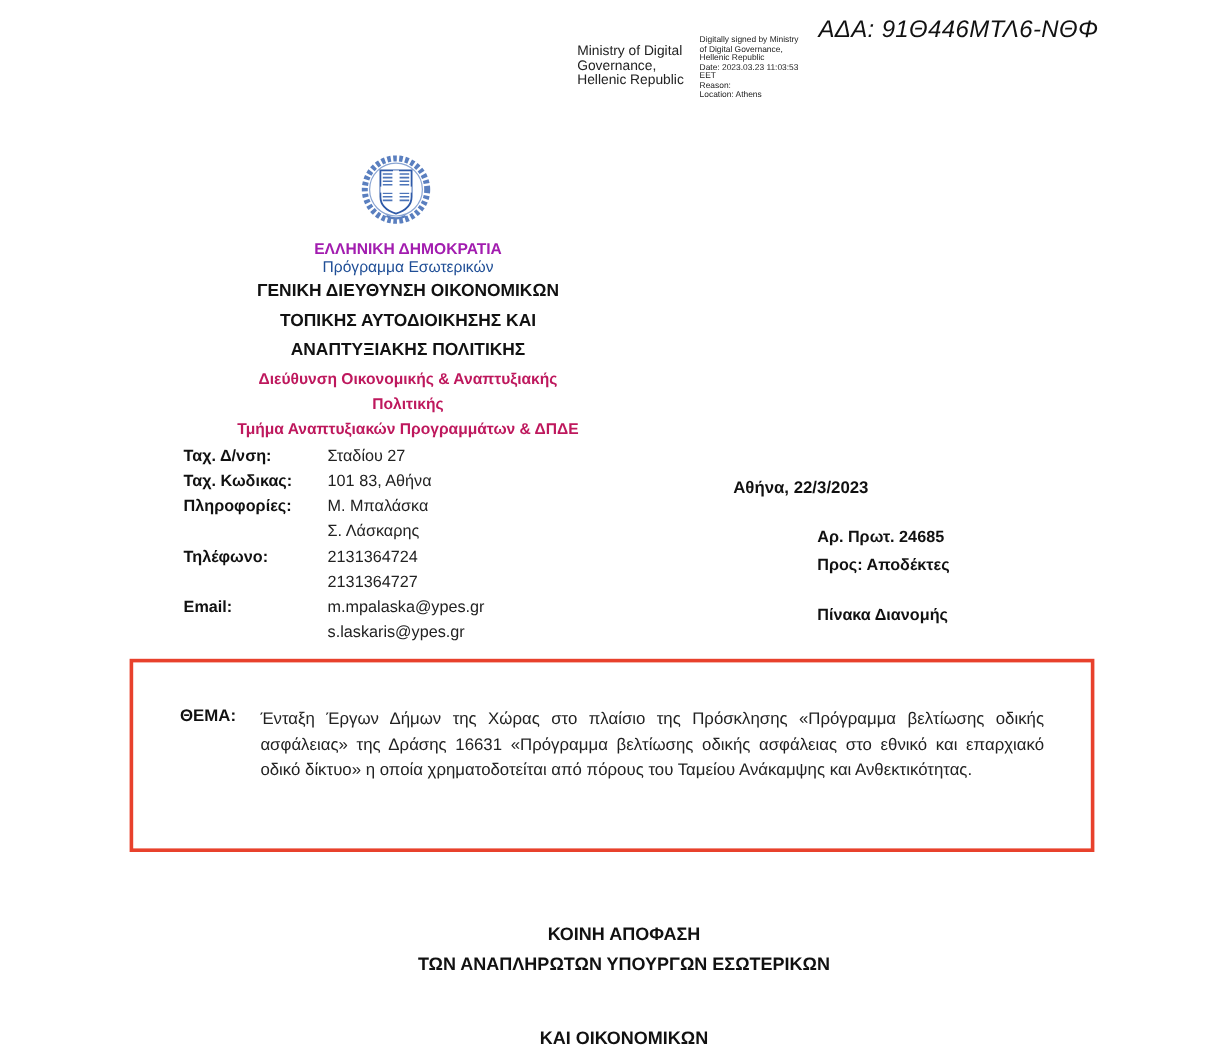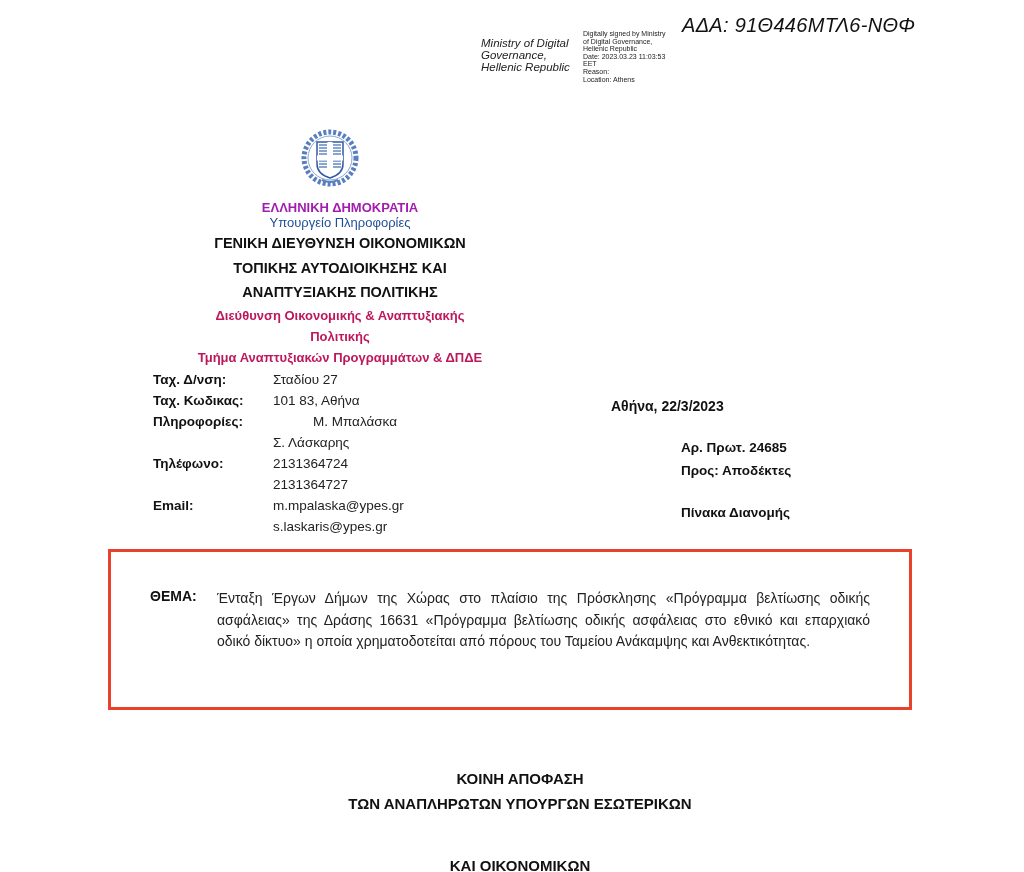--- a/index.html
+++ b/index.html
@@ -1,21 +1,21 @@
 <!DOCTYPE html>
 <html><head>
 <meta charset="utf-8">
 <style>
   html, body { margin:0; padding:0; background:#ffffff; }
   body { width:1024px; height:872px; position:relative; overflow:hidden;
          font-family:"Liberation Sans", "DejaVu Sans", sans-serif; color:#111; }
   .abs { position:absolute; }
   .ada { left:682px; top:14px; font-size:20px; font-family:"Liberation Sans", sans-serif; color:#111; letter-spacing:0.3px;font-style:italic; }
   .sig-org { left:481px; top:37px; font-size:11.5px; line-height:12px; color:#222; }
-  .sig-org div { white-space:nowrap;font-style:italic; }
+  .sig-org div { white-space:nowrap; }
   .sig-det { left:583px; top:30px; font-size:7px; line-height:7.6px; color:#222; width:100px; }
   .sig-det div { white-space:nowrap; }
 
   .logo { left:300px; top:128px; width:60px; height:62px; }
   .hdr-center { left:150px; width:380px; text-align:center; }
   .rep { top:200px; font-size:13px; font-weight:bold; color:#a21caf; }
   .min { top:215px; font-size:13px; color:#1f4e96; }
   .gd  { font-size:14.5px; font-weight:bold; color:#111; }
   .sub { font-size:13px; font-weight:bold; color:#be185d; }
 
@@ -73,34 +73,34 @@
       <line x1="33" y1="36" x2="41" y2="36"></line>
         <line x1="33" y1="39" x2="41" y2="39"></line>
     </g>
     <rect x="27.5" y="14" width="5" height="34" fill="#ffffff"></rect>
     <rect x="17" y="27.5" width="26" height="5" fill="#ffffff"></rect>
     <path d="M22 52 Q30 56 38 52" fill="none" stroke="#5a7fbf" stroke-width="2"></path>
   </svg>
 </div>
 
 <div class="abs hdr-center rep">ΕΛΛΗΝΙΚΗ ΔΗΜΟΚΡΑΤΙΑ</div>
-<div class="abs hdr-center min">Υπουργείο Πληροφορίες</div>
+<div class="abs hdr-center min">Πρόγραμμα Εσωτερικών</div>
 <div class="abs hdr-center gd" style="top:235px;">ΓΕΝΙΚΗ ΔΙΕΥΘΥΝΣΗ ΟΙΚΟΝΟΜΙΚΩΝ</div>
 <div class="abs hdr-center gd" style="top:260px;">ΤΟΠΙΚΗΣ ΑΥΤΟΔΙΟΙΚΗΣΗΣ ΚΑΙ</div>
 <div class="abs hdr-center gd" style="top:284px;">ΑΝΑΠΤΥΞΙΑΚΗΣ ΠΟΛΙΤΙΚΗΣ</div>
 <div class="abs hdr-center sub" style="top:308px;">Διεύθυνση Οικονομικής &amp; Αναπτυξιακής</div>
 <div class="abs hdr-center sub" style="top:329px;">Πολιτικής</div>
 <div class="abs hdr-center sub" style="top:350px;">Τμήμα Αναπτυξιακών Προγραμμάτων &amp; ΔΠΔΕ</div>
 
 <div class="abs info-lbl" style="top:372px;">Ταχ. Δ/νση:</div>
 <div class="abs info-val" style="top:372px;">Σταδίου 27</div>
 <div class="abs info-lbl" style="top:393px;">Ταχ. Κωδικας:</div>
 <div class="abs info-val" style="top:393px;">101 83, Αθήνα</div>
 <div class="abs info-lbl" style="top:414px;">Πληροφορίες:</div>
-<div class="abs info-val" style="top:414px;margin-left:40px;">Μ. Μπαλάσκα</div>
+<div class="abs info-val" style="top:414px;">Μ. Μπαλάσκα</div>
 <div class="abs info-val" style="top:435px;">Σ. Λάσκαρης</div>
 <div class="abs info-lbl" style="top:456px;">Τηλέφωνο:</div>
 <div class="abs info-val" style="top:456px;">2131364724</div>
 <div class="abs info-val" style="top:477px;">2131364727</div>
 <div class="abs info-lbl" style="top:498px;">Email:</div>
 <div class="abs info-val" style="top:498px;">m.mpalaska@ypes.gr</div>
 <div class="abs info-val" style="top:519px;">s.laskaris@ypes.gr</div>
 
 <div class="abs right-txt" style="left:611px; top:398px; font-size:14px;">Αθήνα, 22/3/2023</div>
 <div class="abs right-txt" style="left:681px; top:440px;">Αρ. Πρωτ. 24685</div>

